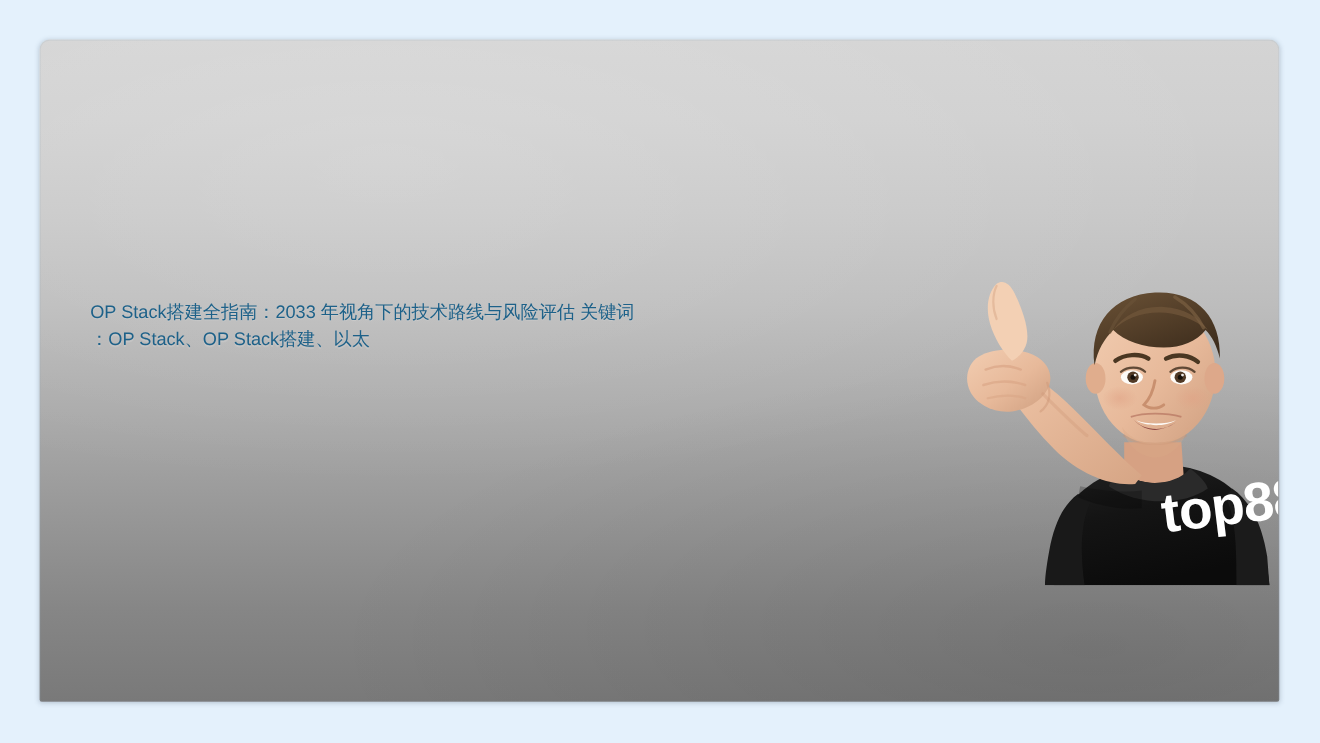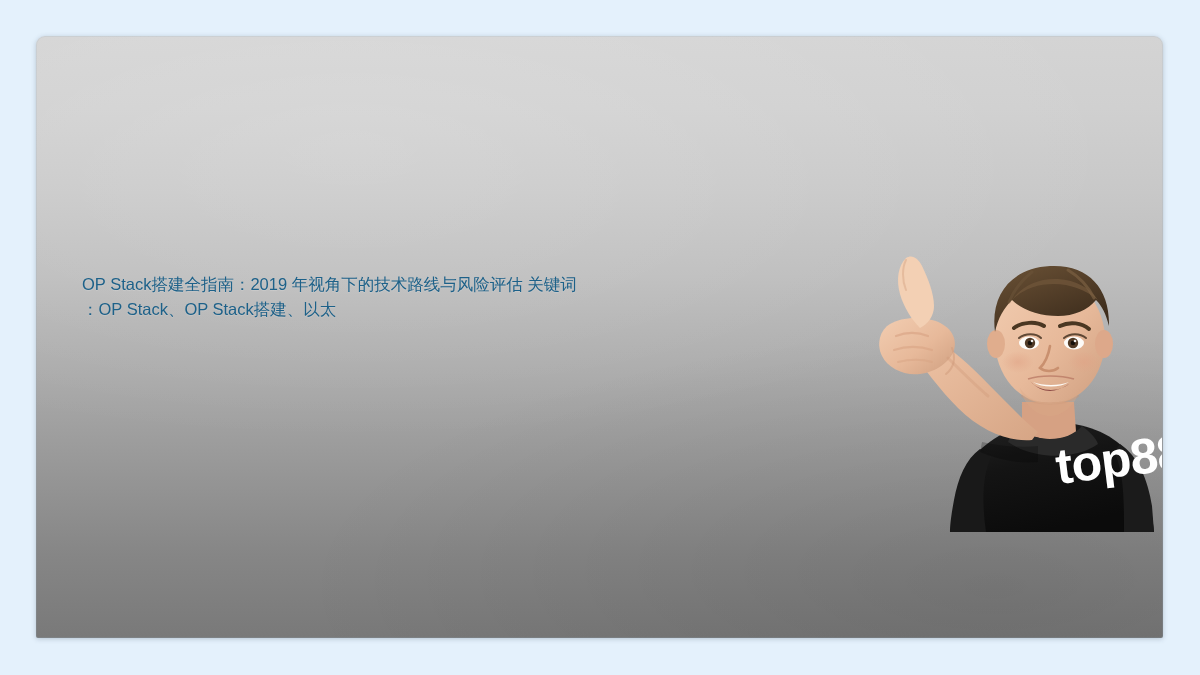--- a/index.html
+++ b/index.html
@@ -223,20 +223,20 @@
           <path d="M86 142 C98 154 112 168 126 180" stroke="#cd9878" stroke-width="3" fill="none" opacity="0.35" stroke-linecap="round"></path>
 
           <text x="196" y="268" transform="rotate(-7 196 268)" font-family="'Liberation Sans','DejaVu Sans',sans-serif" font-size="50" font-weight="700" fill="#ffffff" letter-spacing="-1">top888</text>
 
           <path d="M120 226 C138 230 158 232 176 230 L176 246 C152 248 132 242 118 236 Z" fill="#000000" opacity="0.22"></path>
         </g>
       </svg>
     </div>
 
     <div class="text-block">
-      <p class="slide-subtitle">OP Stack搭建全指南：2019 年视角下的技术路线与风险评估 关键词
+      <p class="slide-subtitle">OP Stack搭建全指南：2033 年视角下的技术路线与风险评估 关键词
 ：OP Stack、OP Stack搭建、以太</p>
     </div>
 
   </div>
 
   <div class="edge-shade"></div>
 </div>
 
 </body></html>

